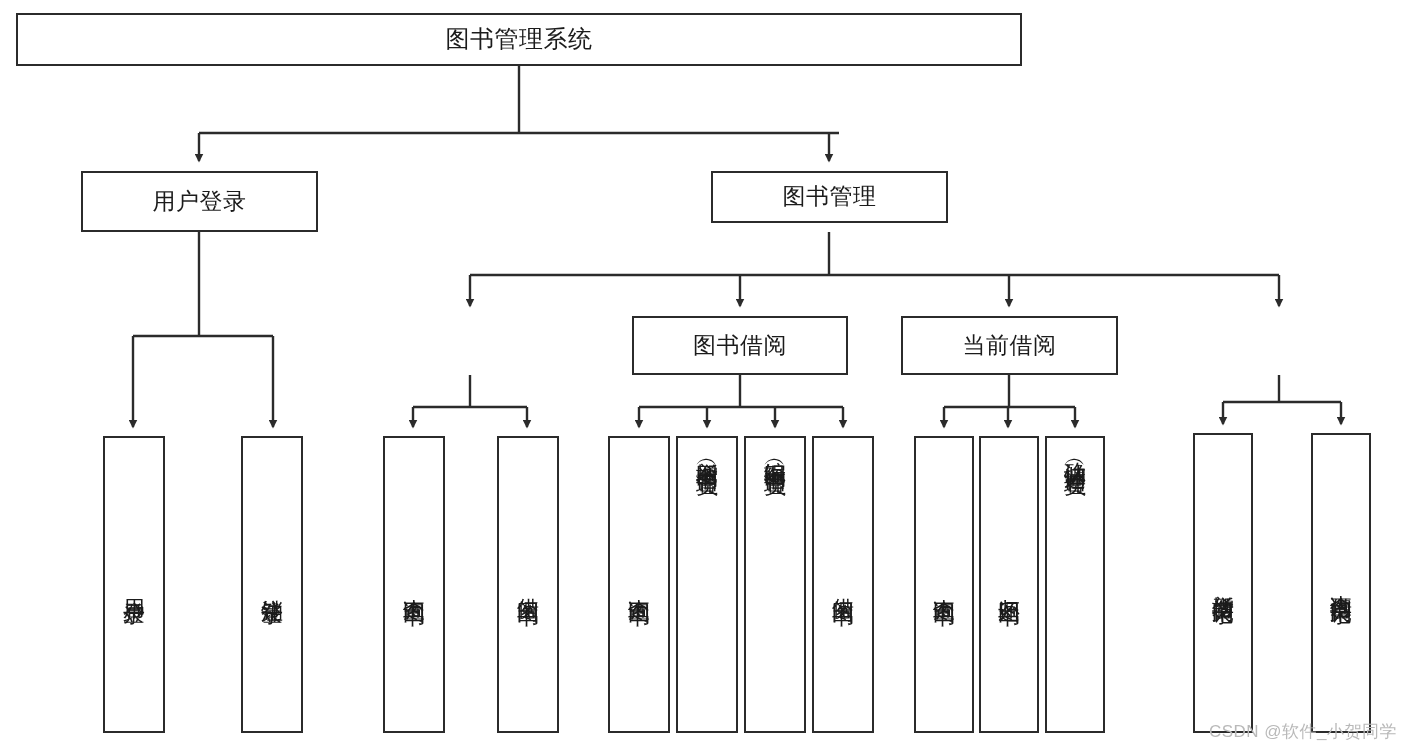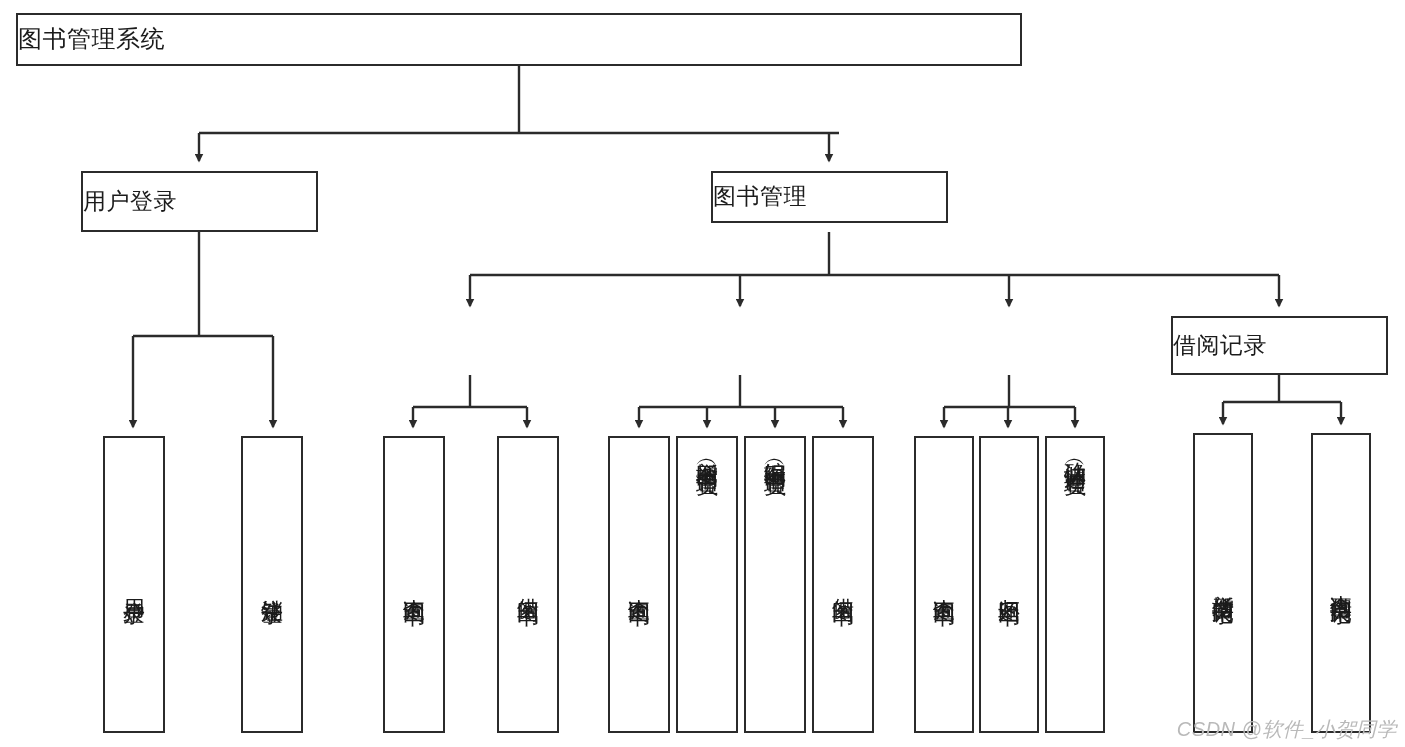--- a/index.html
+++ b/index.html
@@ -27,20 +27,21 @@
     width: 1405px;
     height: 747px;
   }
   .node {
     position: absolute;
     box-sizing: border-box;
     border: 2px solid #2b2b2b;
     background: #ffffff;
     display: flex;
     align-items: center;
+    justify-content: center;
     color: #1b1b1b;
   }
   .node-label {
     display: block;
     text-align: center;
     line-height: 1.18;
     white-space: nowrap;
   }
   
   .node.horizontal .node-label {
@@ -65,26 +66,25 @@
     margin: 0 auto;
   }
   .node.vertical.centered {
     align-items: center;
     padding-top: 0;
   }
   #watermark {
     position: absolute;
     right: 8px;
     bottom: 4px;
-    font-size: 20px;
+    font-size: 17px;
     color: #b9b9b9;
     letter-spacing: 0.5px;
     white-space: nowrap;
     pointer-events: none;
-    font-style: italic;
   }
 </style>
 </head>
 <body>
 
 <div id="diagram-root">
 
   <svg id="connector-layer" viewBox="0 0 1405 747" xmlns="http://www.w3.org/2000/svg">
     <defs>
       <marker id="arrowhead" markerWidth="9" markerHeight="9" refX="7.5" refY="4.5" orient="auto" markerUnits="userSpaceOnUse">
@@ -139,22 +139,25 @@
     <span class="node-label">图书管理系统</span>
   </div>
 
   <div class="node horizontal" style="left:81px; top:171px; width:237px; height:61px;">
     <span class="node-label">用户登录</span>
   </div>
   <div class="node horizontal" style="left:711px; top:171px; width:237px; height:52px;">
     <span class="node-label">图书管理</span>
   </div>
 
-  <div class="node horizontal" style="left:1171px; top:316px; width:217px; height:59px;">
-    <span class="node-label">借阅记录</span>
+  <div class="node horizontal" style="left:632px; top:316px; width:216px; height:59px;">
+    <span class="node-label">图书借阅</span>
+  </div>
+  <div class="node horizontal" style="left:901px; top:316px; width:217px; height:59px;">
+    <span class="node-label">当前借阅</span>
   </div>
 
   <div class="node vertical centered" style="left:103px; top:436px; width:62px; height:297px;">
     <span class="node-label">用户登录</span>
   </div>
   <div class="node vertical centered" style="left:241px; top:436px; width:62px; height:297px;">
     <span class="node-label">注销登录</span>
   </div>
 
   <div class="node vertical centered" style="left:383px; top:436px; width:62px; height:297px;">

